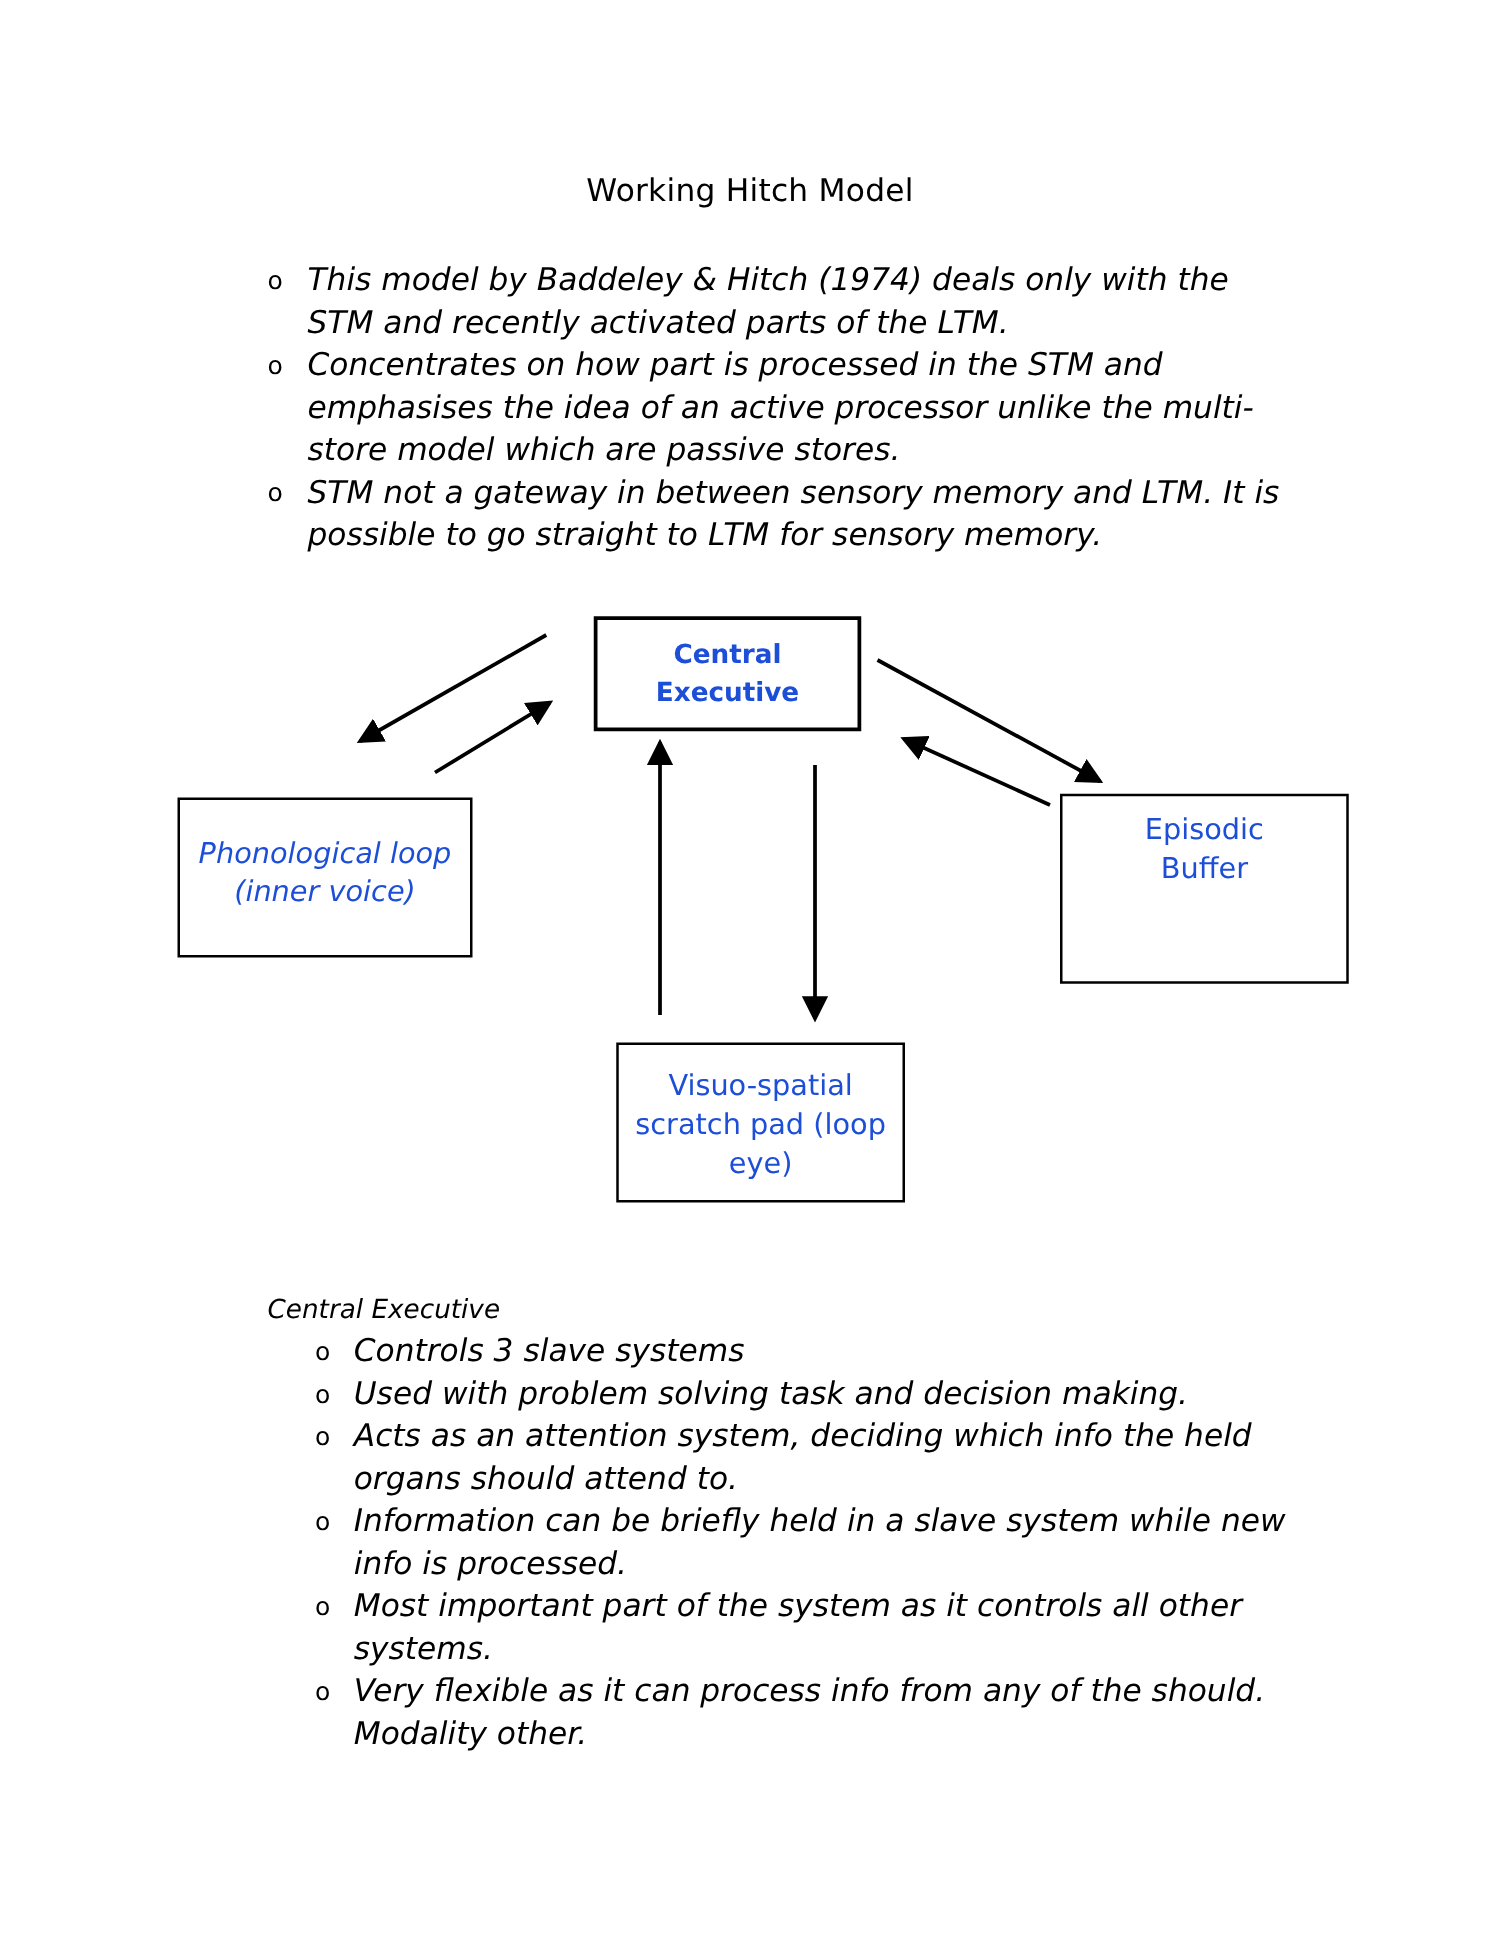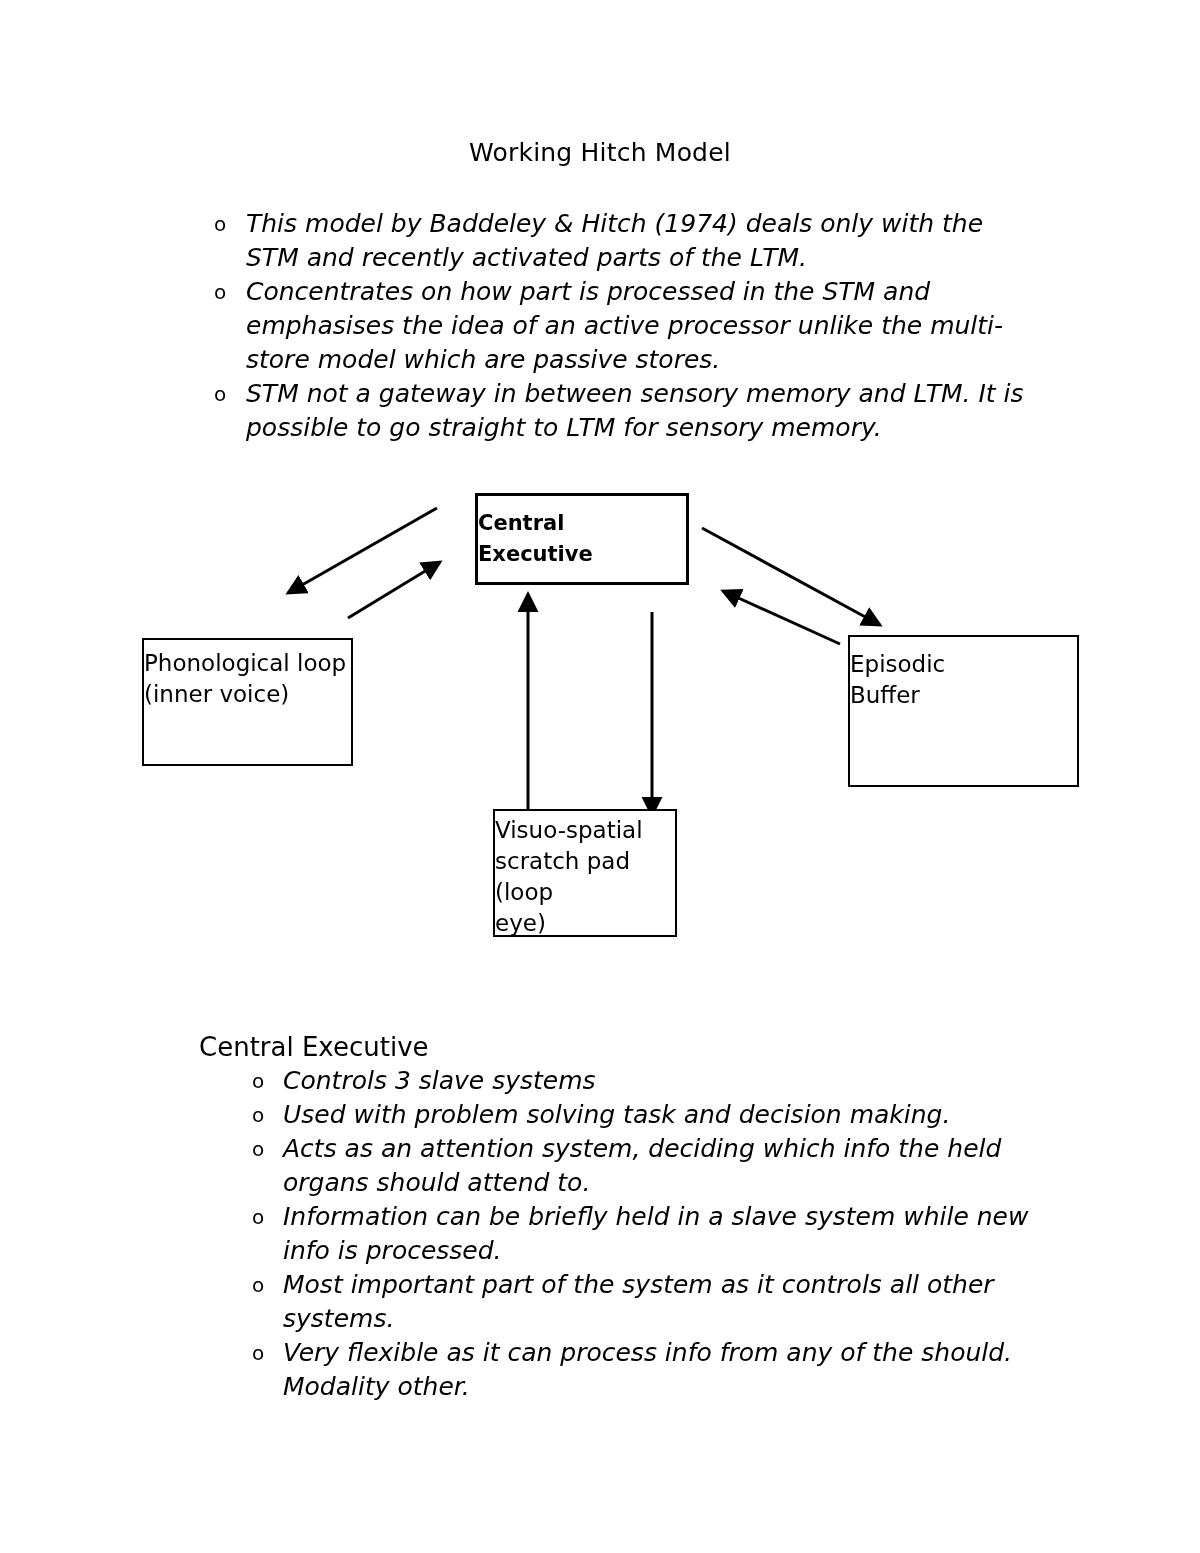--- a/index.html
+++ b/index.html
@@ -64,24 +64,25 @@
     width: 820px;
     font-size: 25px;
     line-height: 34px;
   }
   #intro-list .bullet-marker { font-size: 20px; }
 
   
   #ce-heading {
     position: absolute;
     top: 1030px;
-    left: 199px;
-    font-size: 26px;
+    left: 214px;
+    font-size: 21px;
     line-height: 34px;
     white-space: nowrap;
+    font-style: italic;
   }
   #ce-list {
     top: 1064px;
     left: 252px;
     width: 790px;
     font-size: 25px;
     line-height: 34px;
   }
   #ce-list .bullet-marker { font-size: 20px; }
   #ce-list > li { padding-left: 31px; }
@@ -99,57 +100,59 @@
     height: 510px;
   }
   .diagram svg {
     display: block;
   }
   .node-box {
     position: absolute;
     box-sizing: border-box;
     border: 2px solid #000000;
     background: #ffffff;
+    text-align: center;
     font-family: "DejaVu Sans", sans-serif;
     font-size: 23px;
     line-height: 31px;
-    color: #000000;
+    color: #1d4ed8;
     padding-top: 8px;
   }
   #box-central-executive {
     left: 475px;
     top: 23px;
     width: 214px;
     height: 92px;
     border-width: 3px;
     font-weight: bold;
     font-size: 21px;
     line-height: 31px;
     padding-top: 12px;
   }
   #box-phonological-loop {
     left: 142px;
     top: 168px;
-    width: 211px;
+    width: 236px;
     height: 128px;
-    padding-top: 8px;
+    padding-top: 28px;
+    font-style: italic;
   }
   #box-episodic-buffer {
     left: 848px;
     top: 165px;
     width: 231px;
     height: 152px;
     padding-top: 12px;
   }
   #box-visuospatial {
     left: 493px;
-    top: 339px;
-    width: 184px;
+    top: 364px;
+    width: 231px;
     height: 128px;
-    padding-top: 4px;
+    padding-top: 18px;
   }
 </style>
 </head>
 <body>
 
 <div class="page">
 
   <div class="doc-title">Working Hitch Model</div>
 
   <ul class="bullet-list" id="intro-list">

